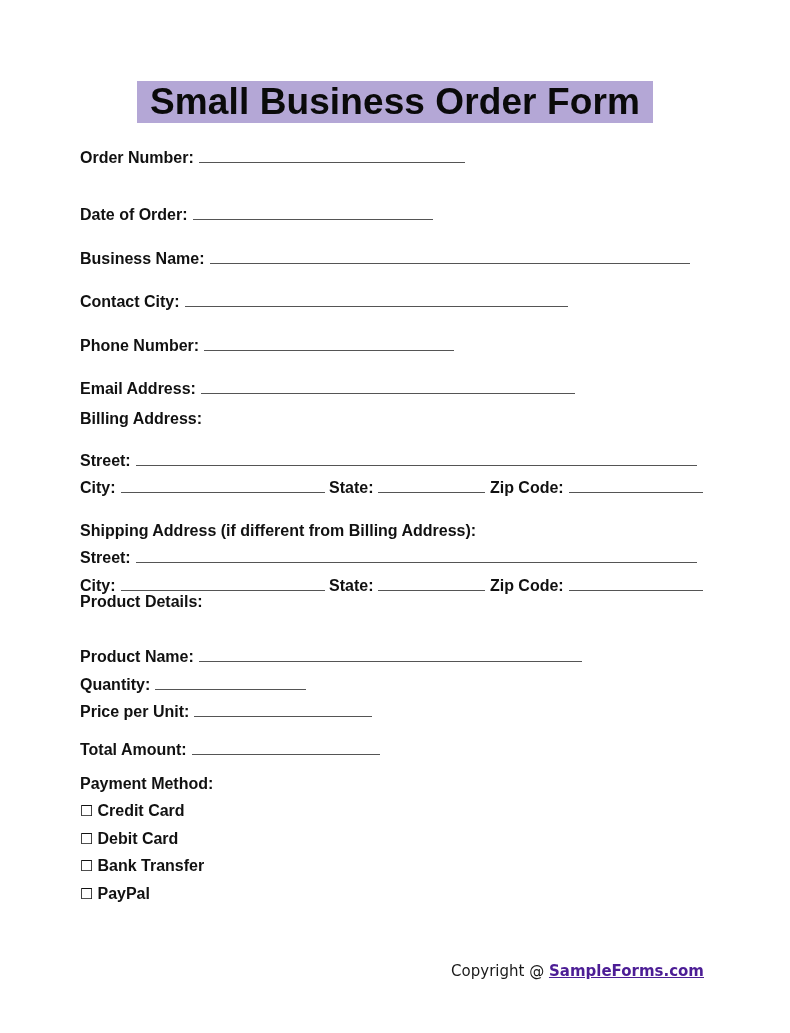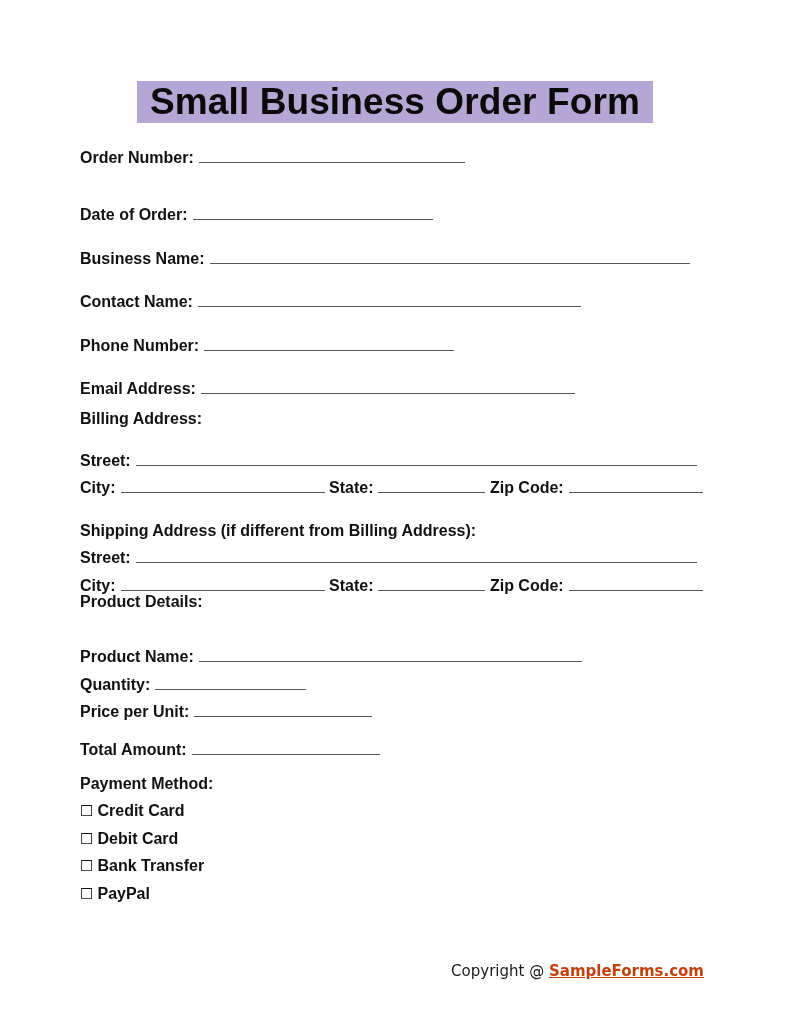--- a/index.html
+++ b/index.html
@@ -15,21 +15,21 @@
   .row { position: absolute; left: 80px; font-weight: bold; font-size: 16px; line-height: 20px; white-space: nowrap; }
   .line {
     display: inline-block; vertical-align: baseline; border-bottom: 1.3px solid #555555;
     height: 14px; margin-left: 5px;
   }
   .cb { font-weight: normal; font-family: "DejaVu Sans", sans-serif; font-size: 15px; margin-right: 4px; }
   .footer {
     position: absolute; top: 962px; right: 86px; font-size: 15px; color: #1a1a1a;
     font-family: "DejaVu Sans", sans-serif;
   }
-  .footer a { color: #c2410c; font-weight: bold; text-decoration: underline; }
+  .footer a { color: #4c1d95; font-weight: bold; text-decoration: underline; }
 </style>
 </head>
 <body>
 
 <div class="title-wrap">
   <span class="title">Small Business Order Form</span>
 </div>
 
 <div class="row" style="top:148px">
   <span>Order Number:</span><span class="line" style="width:266px"></span>
@@ -37,21 +37,21 @@
 
 <div class="row" style="top:205px">
   <span>Date of Order:</span><span class="line" style="width:240px"></span>
 </div>
 
 <div class="row" style="top:249px">
   <span>Business Name:</span><span class="line" style="width:480px"></span>
 </div>
 
 <div class="row" style="top:292px">
-  <span>Contact Name:</span><span class="line" style="width:383px"></span>
+  <span>Contact City:</span><span class="line" style="width:383px"></span>
 </div>
 
 <div class="row" style="top:336px">
   <span>Phone Number:</span><span class="line" style="width:250px"></span>
 </div>
 
 <div class="row" style="top:379px">
   <span>Email Address:</span><span class="line" style="width:374px"></span>
 </div>
 

